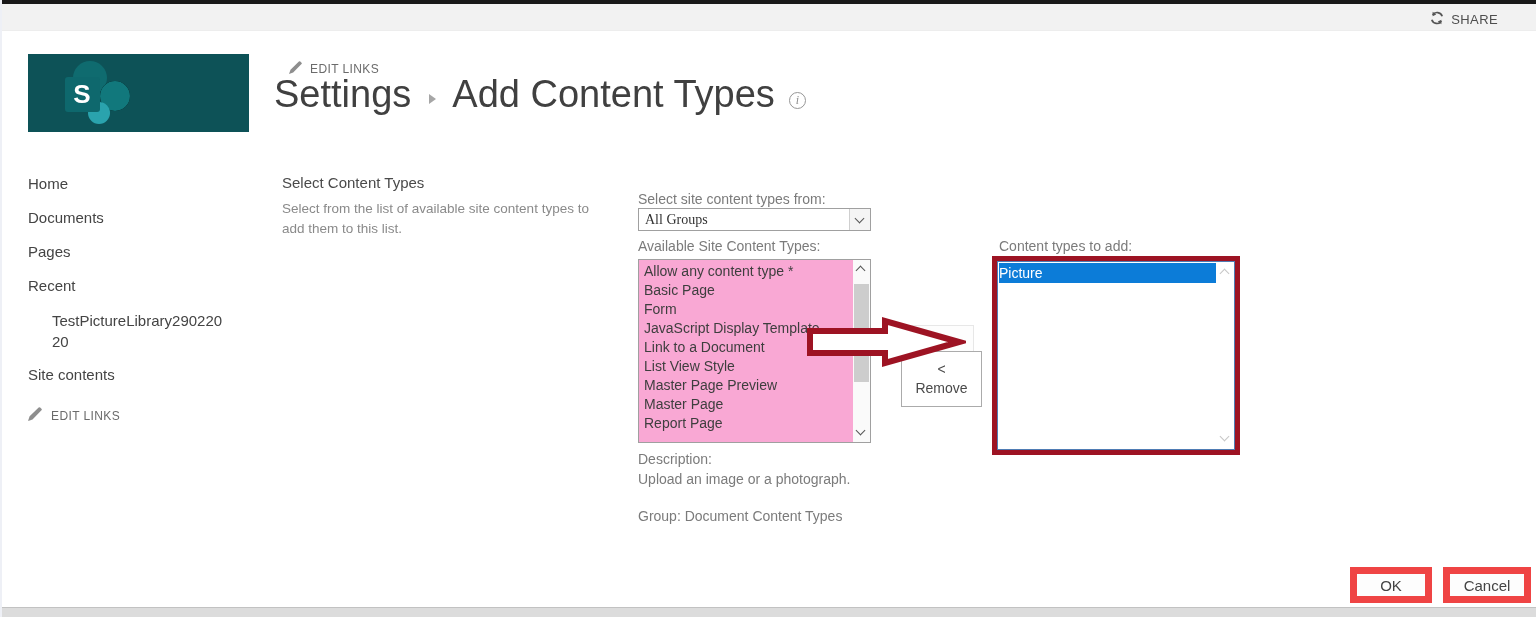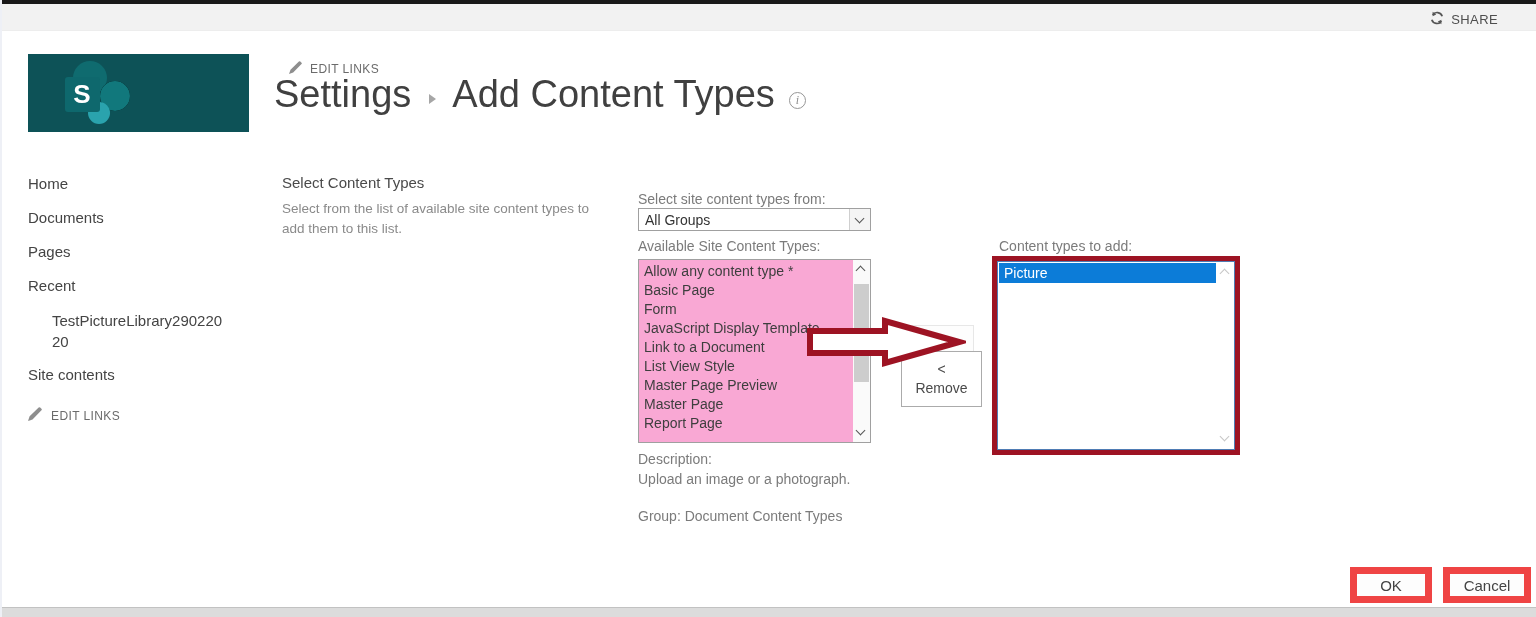--- a/index.html
+++ b/index.html
@@ -27,21 +27,21 @@
   .nav-child { margin-left:24px; width:176px; line-height:21px; margin-bottom:13px; cursor:pointer; word-wrap:break-word; }
   .edit-links-side { display:flex; align-items:center; gap:9px; color:#6b6b6b; font-size:12px; letter-spacing:.4px; margin-top:22px; cursor:pointer; }
 
   
   .section-title { position:absolute; left:280px; top:174px; font-size:15px; color:#4a4a4a; }
   .section-desc { position:absolute; left:280px; top:199px; width:308px; font-size:13.5px; line-height:20px; color:#8a8a8a; }
 
   
   .lbl { position:absolute; font-size:14px; color:#7b7b7b; }
   .from-select { position:absolute; left:636px; top:208px; width:233px; height:23px; background:#fff; border:1px solid #a0a0a0; font-size:14px; color:#333; cursor:pointer; }
-  .from-select .val { position:absolute; left:6px; top:3px; }
+  .from-select .val { position:absolute; left:6px; top:3px;font-family:Liberation Serif, serif; }
   .from-select .dd-box { position:absolute; right:0; top:0; width:21px; height:21px; background:#f4f4f4; border-left:1px solid #cfcfcf; }
   .chev { position:absolute; width:7px; height:7px; border-right:1.6px solid #555; border-bottom:1.6px solid #555; }
   .chev-down { transform:rotate(45deg); }
   .chev-up { transform:rotate(-135deg); }
 
   .listbox { position:absolute; left:636px; top:259px; width:233px; height:184px; background:#f9a8d4; border:1px solid #a0a0a0; overflow:hidden; }
   .lb-items { position:absolute; left:0; top:2px; right:18px; }
   .lb-item { height:19px; line-height:19px; font-size:14px; color:#3e3e3e; padding-left:5px; white-space:nowrap; overflow:hidden; cursor:pointer; }
   .sb { position:absolute; right:0; top:0; width:17px; height:100%; background:#fafafa; }
   .sb-thumb { position:absolute; left:1px; top:24px; width:15px; height:98px; background:#cdcdcd; }
@@ -50,21 +50,21 @@
   .btn-remove { position:absolute; left:899px; top:351px; width:81px; height:56px; background:#fff; border:1px solid #ababab; color:#4a4a4a; font-size:14px; display:flex; flex-direction:column; align-items:center; justify-content:center; line-height:19px; cursor:pointer; }
 
   .desc-label { left:636px; top:451px; }
   .desc-value { left:636px; top:471px; }
   .group-value { left:636px; top:508px; }
   .target-label { left:997px; top:238px; }
 
   
   .anno-rect { position:absolute; left:990px; top:256px; width:248px; height:199px; border:5px solid #9d1323; background:#fff; }
   .target-list { position:absolute; left:0; top:0; right:0; bottom:0; background:#fff; border:1px solid #4f7cb4; overflow:hidden; }
-  .sel-item { position:absolute; left:1px; top:1px; right:18px; height:20px; line-height:20px; background:#0c7cd8; color:#fff; font-size:14px; padding-left:5px; cursor:pointer; }
+  .sel-item { position:absolute; left:1px; top:1px; right:18px; height:20px; line-height:20px; background:#0c7cd8; color:#fff; font-size:14px; cursor:pointer; }
   .ghost-sb { position:absolute; right:0; top:0; width:17px; height:100%; }
 
   .anno-arrow { position:absolute; left:798px; top:313px; }
 
   
   .btn-footer { position:absolute; top:567px; height:36px; background:#fdfdfd; border:7px solid #ef4444; color:#444; font-size:15px; display:flex; align-items:center; justify-content:center; cursor:pointer; }
   .btn-ok { left:1348px; width:82px; }
   .btn-cancel { left:1441px; width:88px; }
 
   .bottom-strip { position:absolute; left:0; top:607px; width:1536px; height:10px; background:#dcdcdc; border-top:1px solid #c2c2c2; }

